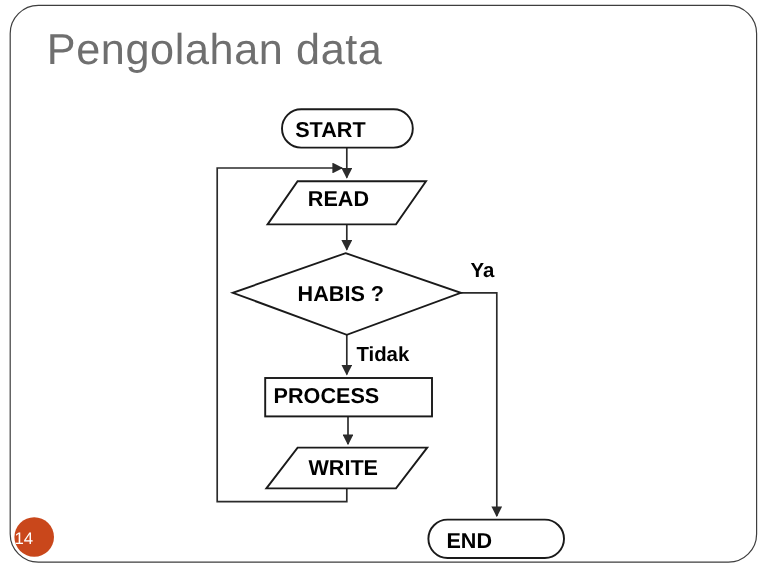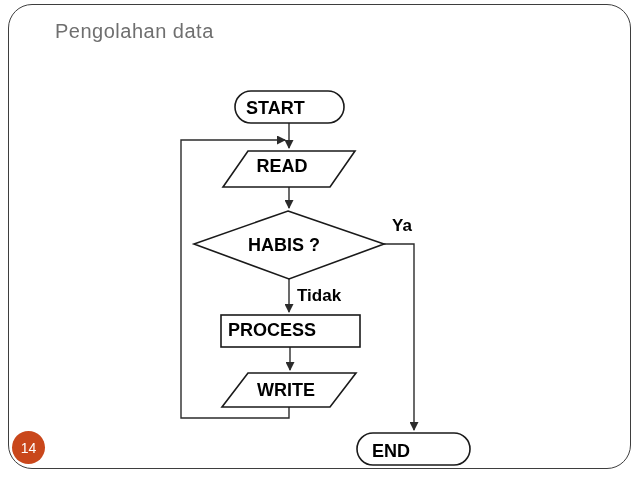--- a/index.html
+++ b/index.html
@@ -21,24 +21,24 @@
     top: 4px;
     width: 623px;
     height: 465px;
     border: 1.5px solid #3e3e3e;
     border-radius: 24px;
     box-sizing: border-box;
     background: #ffffff;
   }
   .slide-title {
     position: absolute;
-    left: 55px;
+    left: 39px;
     top: 20px;
     margin: 0;
-    font-size: 20px;
+    font-size: 36px;
     font-weight: 400;
     color: #6f6f6f;
     letter-spacing: 0.5px;
     white-space: nowrap;
   }
   svg.flowchart {
     position: absolute;
     left: 0;
     top: 0;
     width: 638px;
@@ -69,21 +69,20 @@
   .page-badge {
     position: absolute;
     left: 12px;
     top: 431px;
     width: 33px;
     height: 33px;
     border-radius: 50%;
     background: #c9471b;
     display: flex;
     align-items: center;
-    justify-content: center;
   }
   .page-badge span {
     color: #ffffff;
     font-size: 14px;
     font-weight: 400;
   }
 </style>
 </head>
 <body>
 

